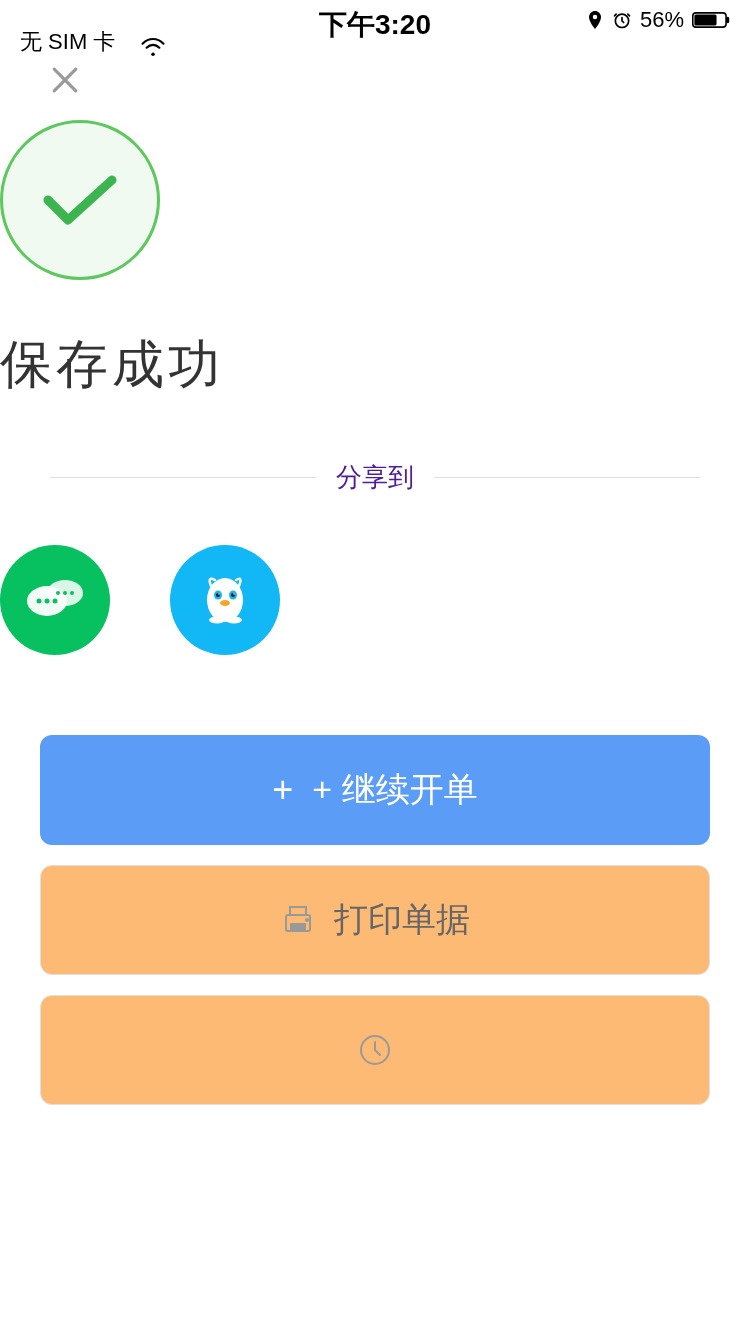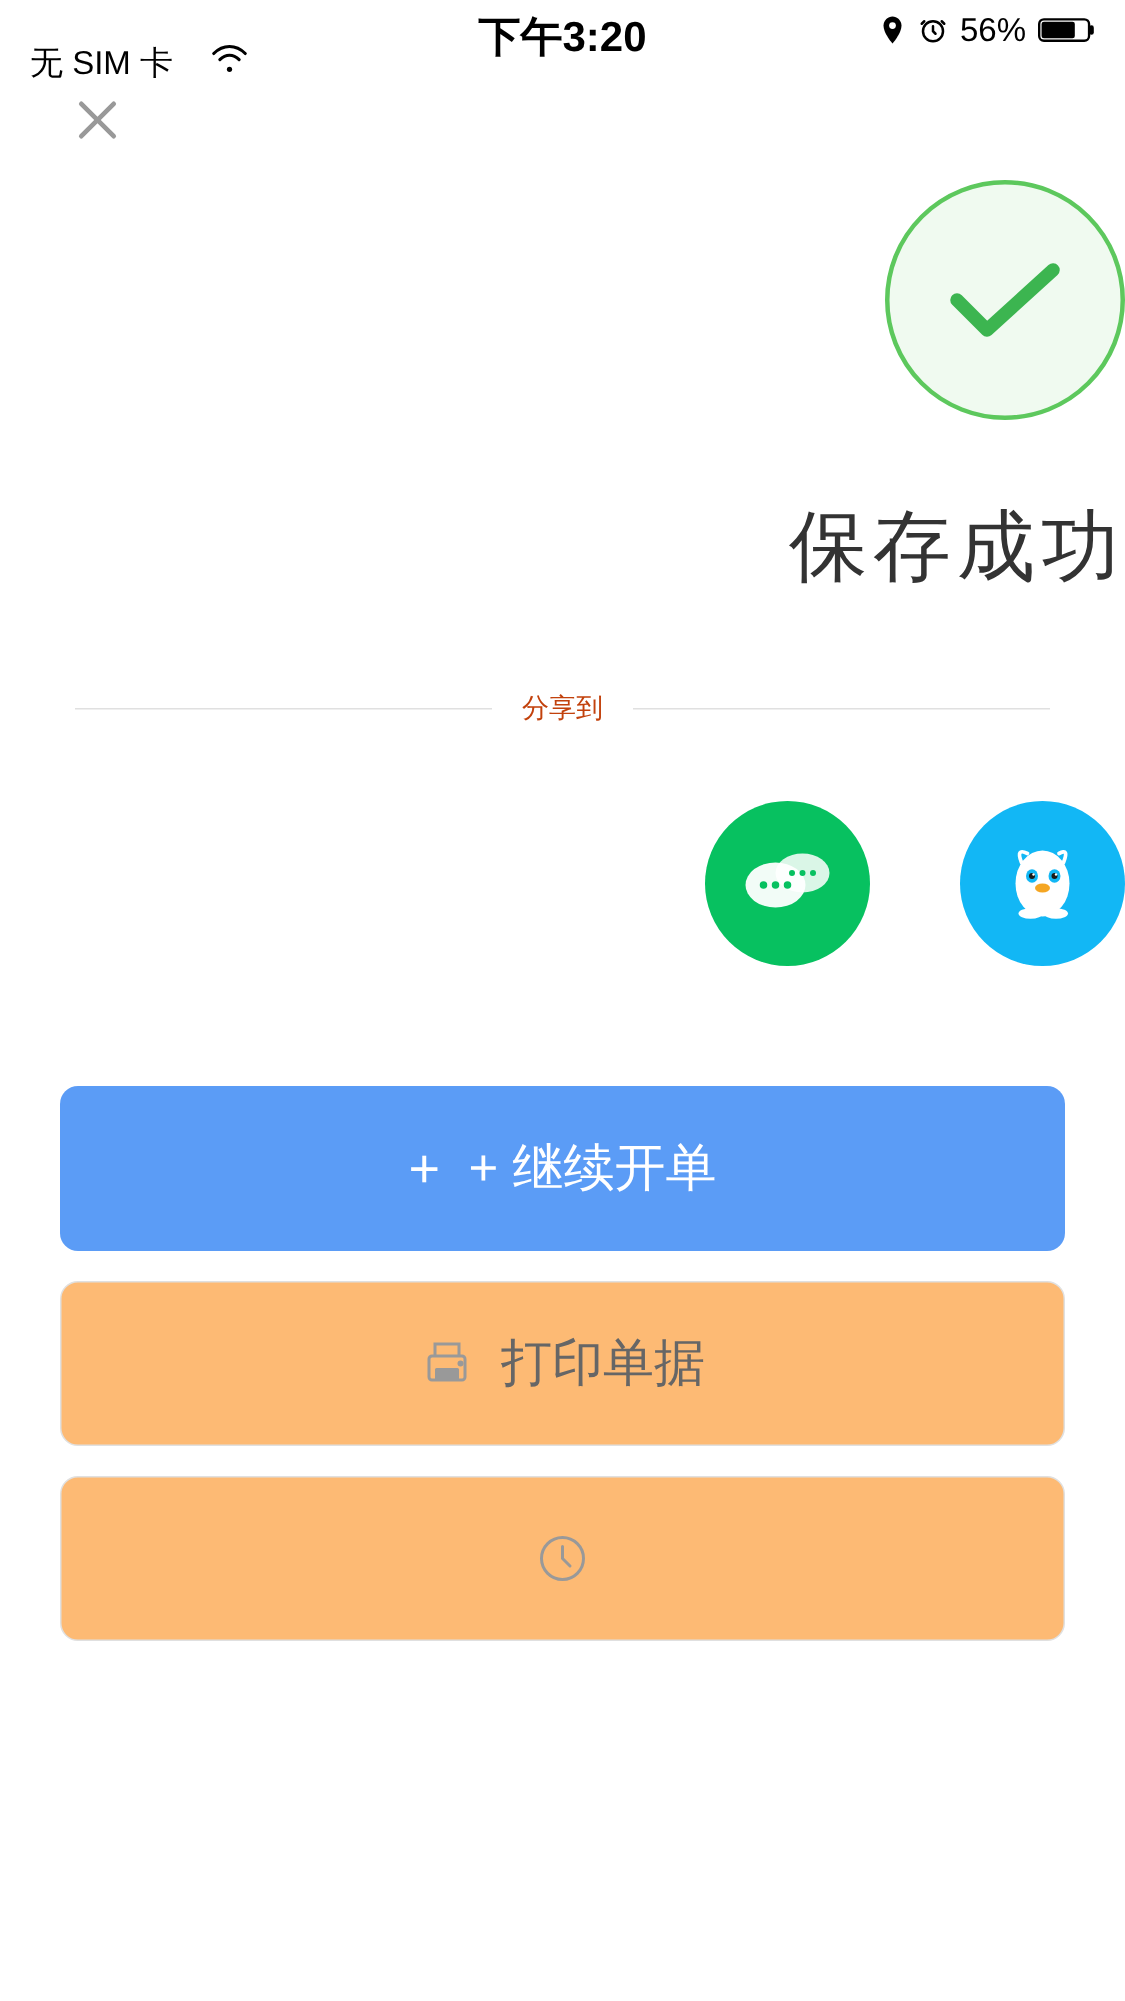--- a/index.html
+++ b/index.html
@@ -18,21 +18,21 @@
       width: 750px;
       height: 40px;
       display: flex;
       align-items: center;
       justify-content: space-between;
       padding: 0 20px;
       background: #ffffff;
     }
     .status-left {
       display: flex;
-      align-items: flex-start;
+      align-items: flex-end;
       gap: 24px;
       font-size: 24px;
       font-weight: 500;
       color: #000;
       margin-top: 44px;
     }
     .status-center {
       font-size: 28px;
       font-weight: 600;
       color: #000;
@@ -48,21 +48,21 @@
       font-size: 22px;
       color: #000;
     }
 
     
     .main-content {
       width: 750px;
       padding: 20px 0 0 0;
       display: flex;
       flex-direction: column;
-      align-items: flex-end;
+      align-items: flex-start;
     }
 
     
     .close-btn {
       position: absolute;
       top: 55px;
       left: 40px;
       width: 50px;
       height: 50px;
       display: flex;
@@ -108,22 +108,22 @@
       align-items: center;
       margin-top: 60px;
       padding: 0 50px;
     }
     .divider-line {
       flex: 1;
       height: 1px;
       background: #e0e0e0;
     }
     .share-label {
-      font-size: 18px;
-      color: #c2410c;
+      font-size: 26px;
+      color: #4c1d95;
       padding: 0 20px;
     }
 
     
     .share-icons {
       display: flex;
       gap: 60px;
       margin-top: 50px;
       justify-content: center;
     }

